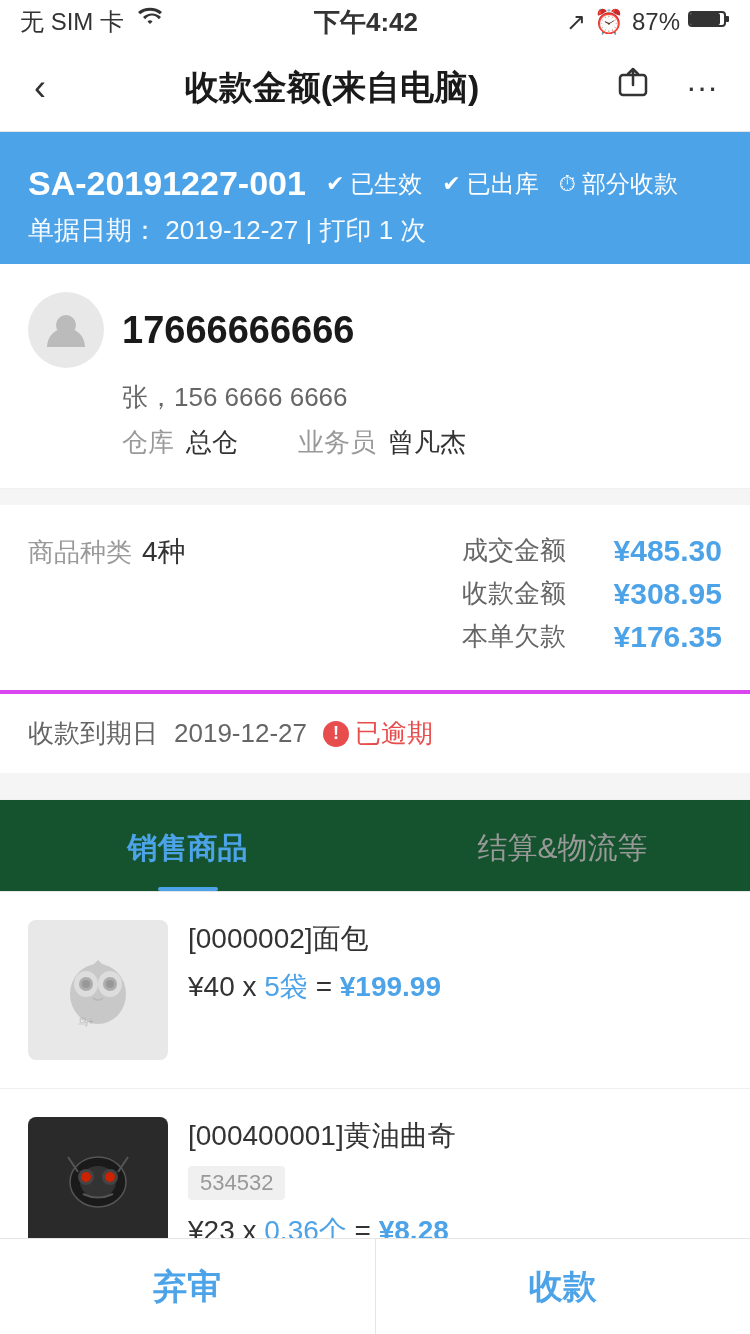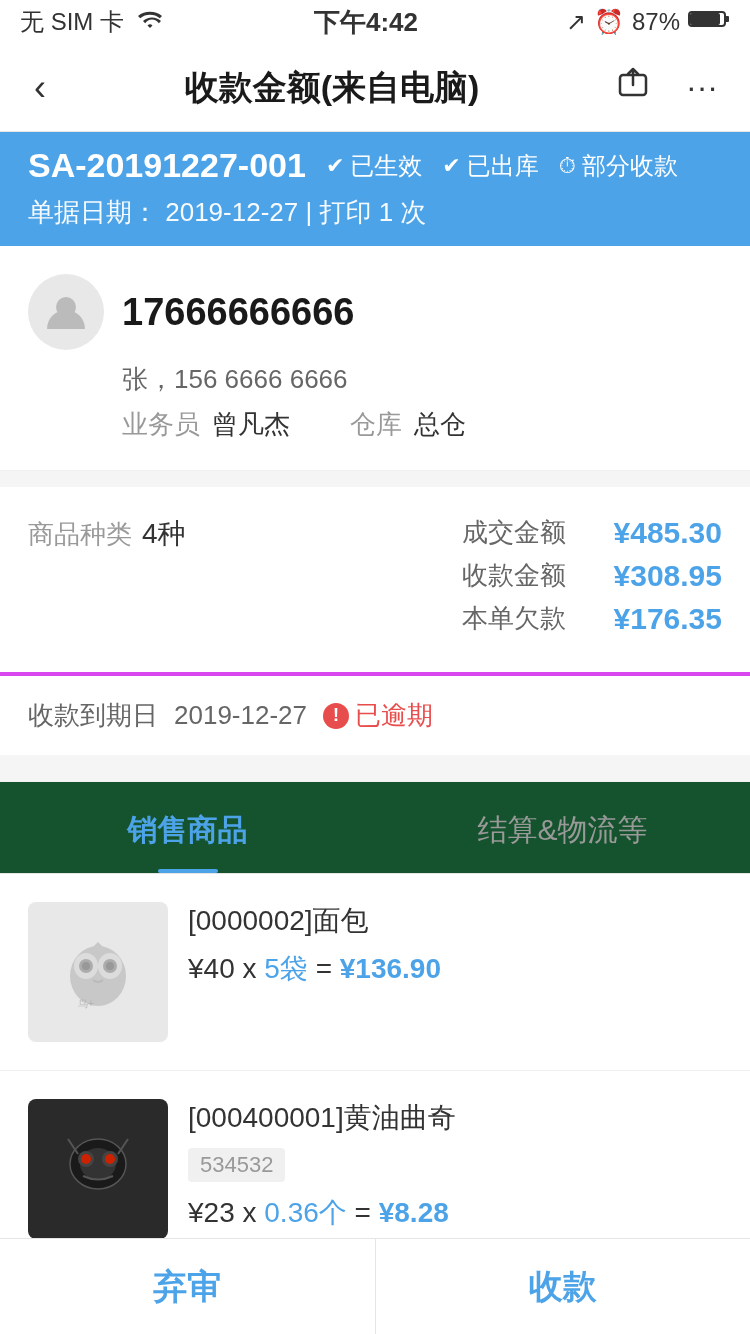--- a/index.html
+++ b/index.html
@@ -17,21 +17,21 @@
     .status-bar {
       height: 44px;
       background: #fff;
       display: flex;
       align-items: center;
       justify-content: space-between;
       padding: 0 20px;
       font-size: 24px;
       font-weight: 500;
     }
-    .status-left { display: flex; align-items: flex-end; gap: 10px; }
+    .status-left { display: flex; align-items: flex-start; gap: 10px; }
     .status-center { font-size: 26px; font-weight: 600; }
     .status-right { display: flex; align-items: center; gap: 8px; font-size: 24px; }
 
     
     .nav-bar {
       height: 88px;
       background: #fff;
       display: flex;
       align-items: center;
       justify-content: space-between;
@@ -48,21 +48,21 @@
       font-size: 34px;
       font-weight: 600;
       color: #1a1a1a;
     }
     .nav-actions { display: flex; align-items: center; gap: 20px; }
     .nav-icon { font-size: 32px; color: #333; cursor: pointer; padding: 8px; }
 
     
     .header-banner {
       background: #4da3e8;
-      padding: 14px 28px 16px;
+      padding: 32px 28px 16px;
     }
     .banner-row1 {
       display: flex;
       align-items: center;
       gap: 20px;
       margin-bottom: 10px;
     }
     .order-id {
       font-size: 34px;
       font-weight: 700;
@@ -391,26 +391,26 @@
       <svg width="46" height="46" viewBox="0 0 46 46" fill="none">
         <circle cx="23" cy="18" r="10" fill="#bbb"></circle>
         <path d="M4 40c0-10.5 8.5-19 19-19s19 8.5 19 19" fill="#bbb"></path>
       </svg>
     </div>
     <span class="customer-name">17666666666</span>
   </div>
   <div class="customer-sub">张，156 6666 6666</div>
   <div class="customer-meta">
     <div class="meta-item">
+      <span class="meta-label">仓库</span>
+      <span class="meta-value">总仓</span>
+    </div>
+    <div class="meta-item">
       <span class="meta-label">业务员</span>
       <span class="meta-value">曾凡杰</span>
-    </div>
-    <div class="meta-item">
-      <span class="meta-label">仓库</span>
-      <span class="meta-value">总仓</span>
     </div>
   </div>
 </div>
 
 <div class="divider"></div>
 
 <div class="summary-section">
   <div class="summary-row">
     <div class="summary-left">
       <div class="summary-item">
@@ -475,21 +475,21 @@
           </svg>
         </div>
       </div>
       <div class="product-info">
         <div class="product-name">[0000002]面包</div>
         <div class="product-price">
           <span>¥40</span>
           <span> x </span>
           <span class="price-qty">5袋</span>
           <span> = </span>
-          <span class="price-total">¥136.90</span>
+          <span class="price-total">¥199.99</span>
         </div>
       </div>
     </div>
 
     <div class="product-item">
       <div class="product-thumb-img2">
         <svg width="100" height="100" viewBox="0 0 100 100" fill="none">
           <rect width="100" height="100" fill="#2a2a2a" rx="8"></rect>
           <ellipse cx="50" cy="45" rx="28" ry="25" fill="#1a1a1a" stroke="#555" stroke-width="1.5"></ellipse>
           <ellipse cx="50" cy="45" rx="18" ry="16" fill="#333"></ellipse>

